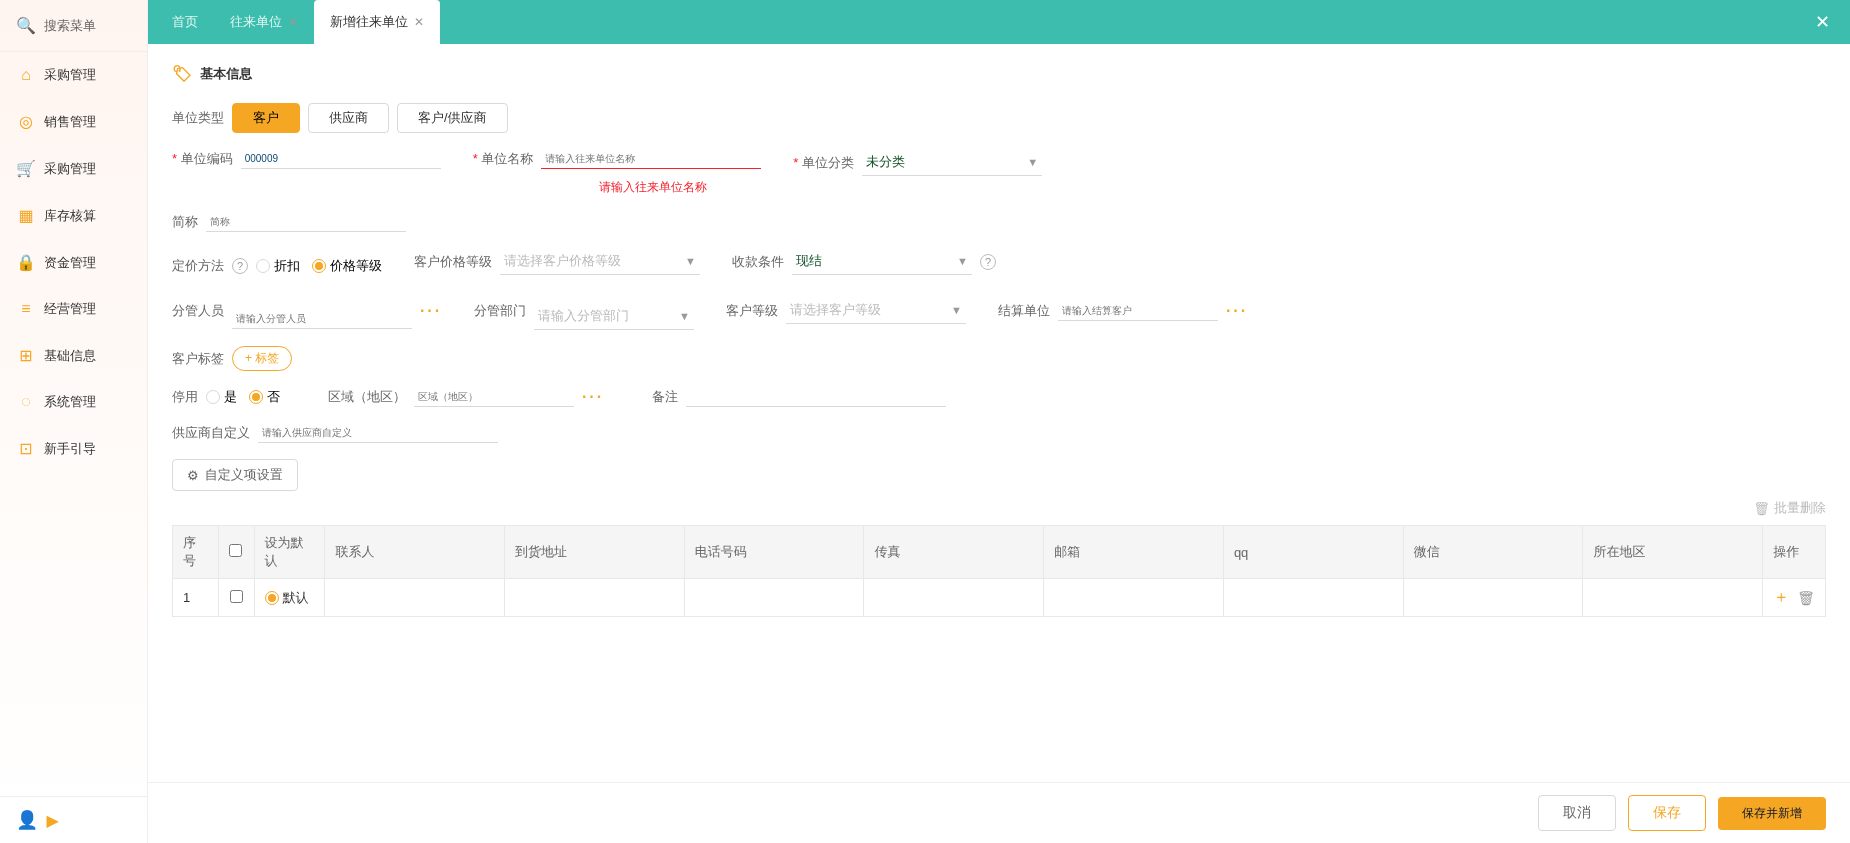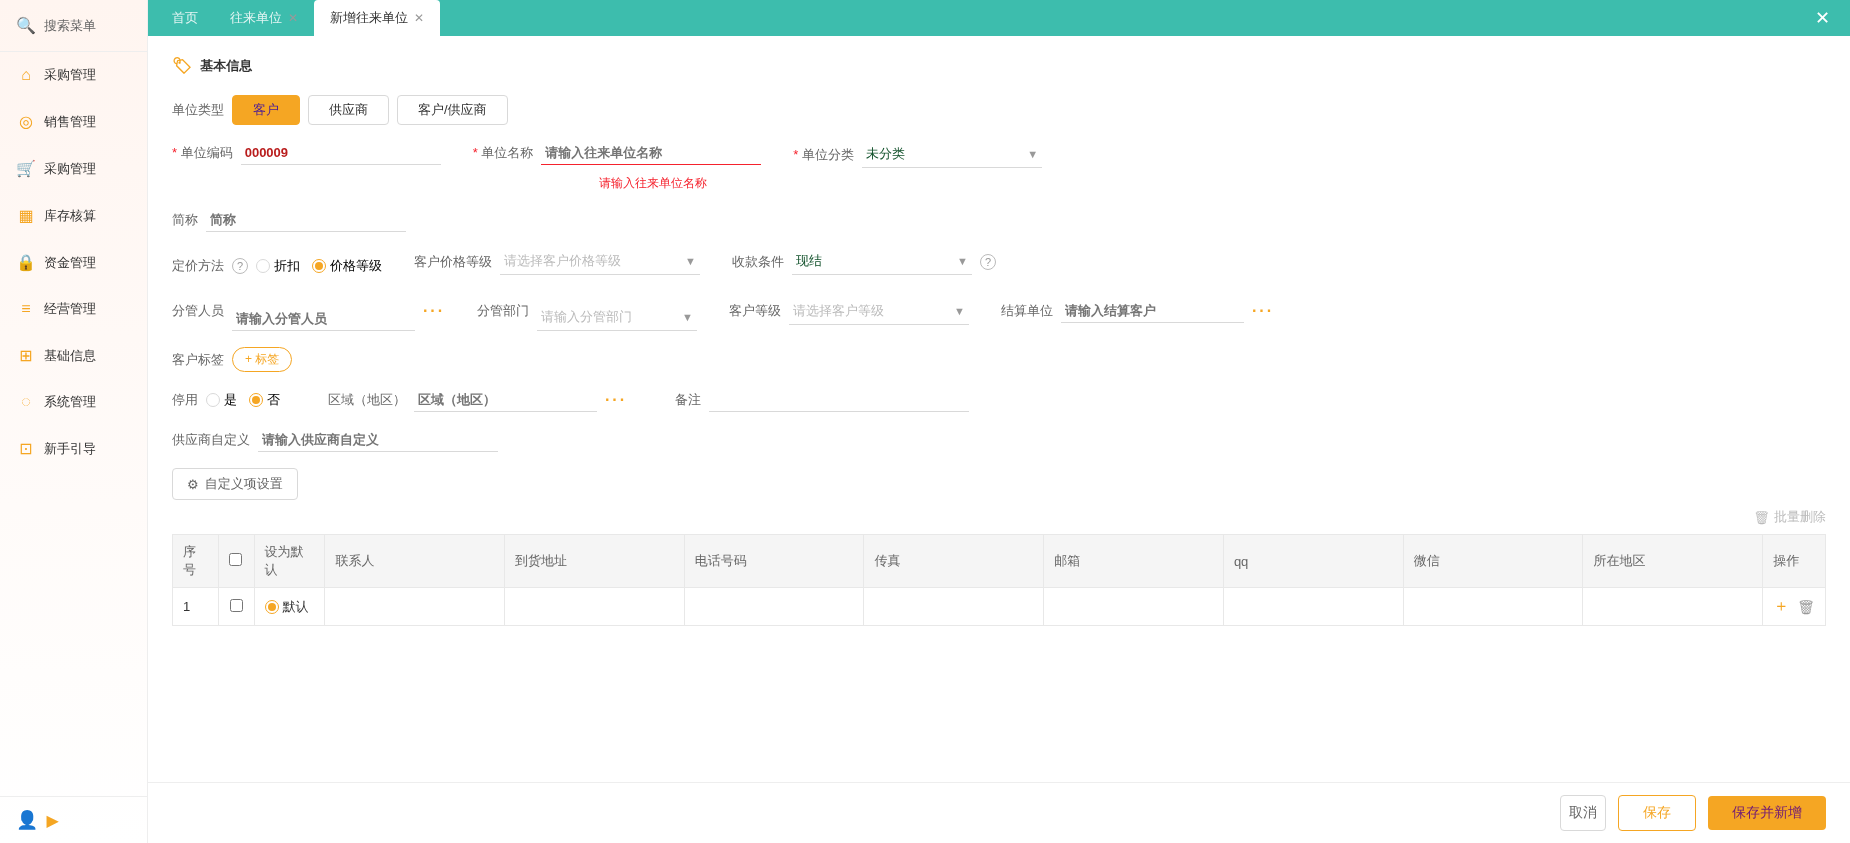--- a/index.html
+++ b/index.html
@@ -41,21 +41,21 @@
       display: flex;
       flex-direction: column;
       overflow: hidden;
     }
 
     
     .tab-bar {
       display: flex;
       align-items: center;
       background: #3dbdad;
-      height: 36px;
+      height: 44px;
       padding: 0 8px;
       flex-shrink: 0;
     }
     .tab {
       display: flex;
       align-items: center;
       gap: 6px;
       padding: 0 16px;
       height: 100%;
       cursor: pointer;
@@ -118,43 +118,42 @@
     .required::before {
       content: '* ';
       color: #f5222d;
     }
     .form-input {
       border: none;
       border-bottom: 1px solid #d9d9d9;
       outline: none;
       padding: 4px 4px;
       min-width: 180px;
-      font-size: 13px;
-      color: #b91c1c;
+      font-size: 10px;
+      color: #0c4a6e;
       background: transparent;
-      font-weight: bold;
     }
     .form-input.error-border { border-bottom-color: #f5222d; }
     .error-msg { color: #f5222d; font-size: 12px; margin-top: 2px; display: block; }
 
     
     .unit-type-group { display: flex; gap: 8px; }
     .unit-btn {
       padding: 5px 20px;
       border: 1px solid #d9d9d9;
       border-radius: 4px;
       cursor: pointer;
       font-size: 13px;
       background: #fff;
       color: #333;
     }
     .unit-btn.active {
       background: #f5a623;
       border-color: #f5a623;
-      color: #4c1d95;
+      color: #000000;
     }
 
     
     .form-select {
       display: flex;
       align-items: center;
       gap: 6px;
       border-bottom: 1px solid #d9d9d9;
       padding: 4px 4px;
       cursor: pointer;
@@ -254,21 +253,21 @@
       display: flex;
       align-items: center;
       justify-content: flex-end;
       gap: 12px;
       padding: 12px 24px;
       border-top: 1px solid #eee;
       background: #fff;
       flex-shrink: 0;
     }
     .btn-cancel {
-      padding: 8px 8px;
+      padding: 8px 24px;
       border: 1px solid #d9d9d9;
       border-radius: 4px;
       background: #fff;
       cursor: pointer;
       color: #666;
       font-size: 14px;
     }
     .btn-save {
       padding: 8px 24px;
       border: 1px solid #f5a623;
@@ -277,22 +276,22 @@
       cursor: pointer;
       color: #f5a623;
       font-size: 14px;
     }
     .btn-save-new {
       padding: 8px 24px;
       border: none;
       border-radius: 4px;
       background: #f5a623;
       cursor: pointer;
-      color: #701a75;
-      font-size: 14px;
+      color: #0f172a;
+      font-size: 12px;
     }
 
     
     .batch-delete {
       display: flex;
       justify-content: flex-end;
       margin-bottom: 6px;
       color: #bbb;
       font-size: 13px;
       gap: 4px;

